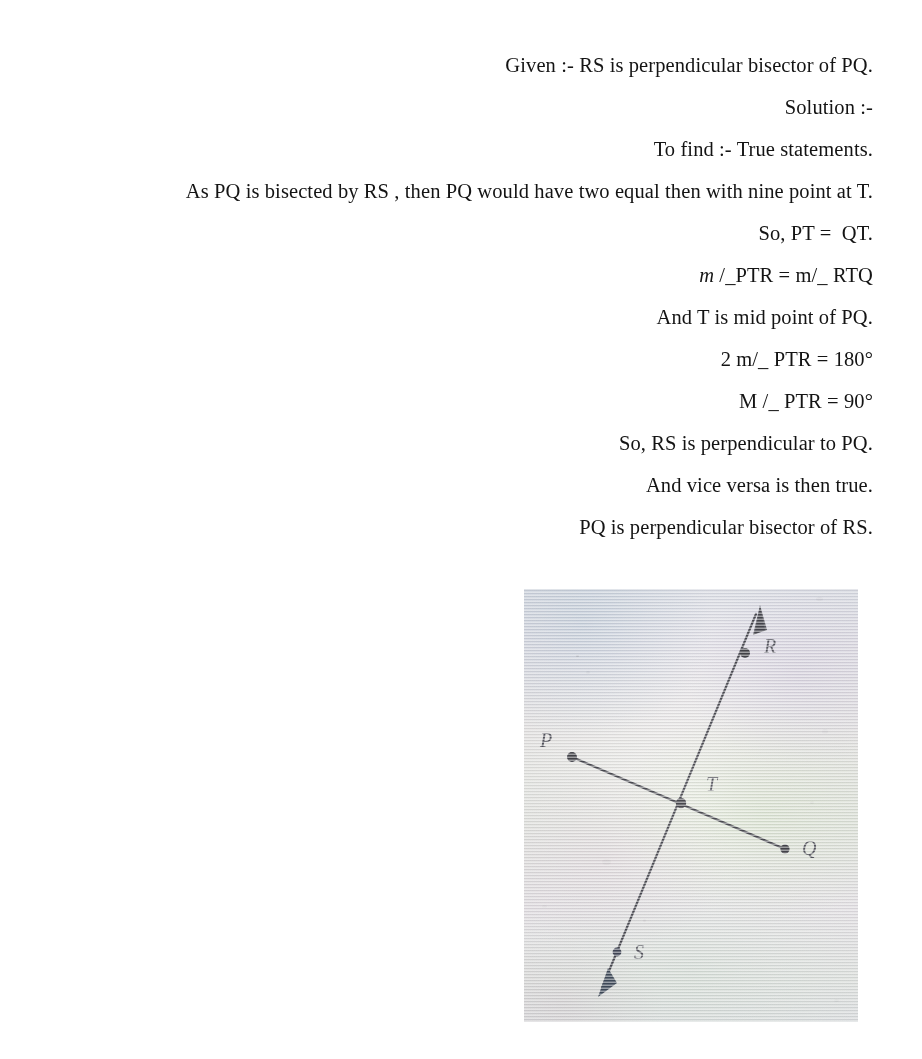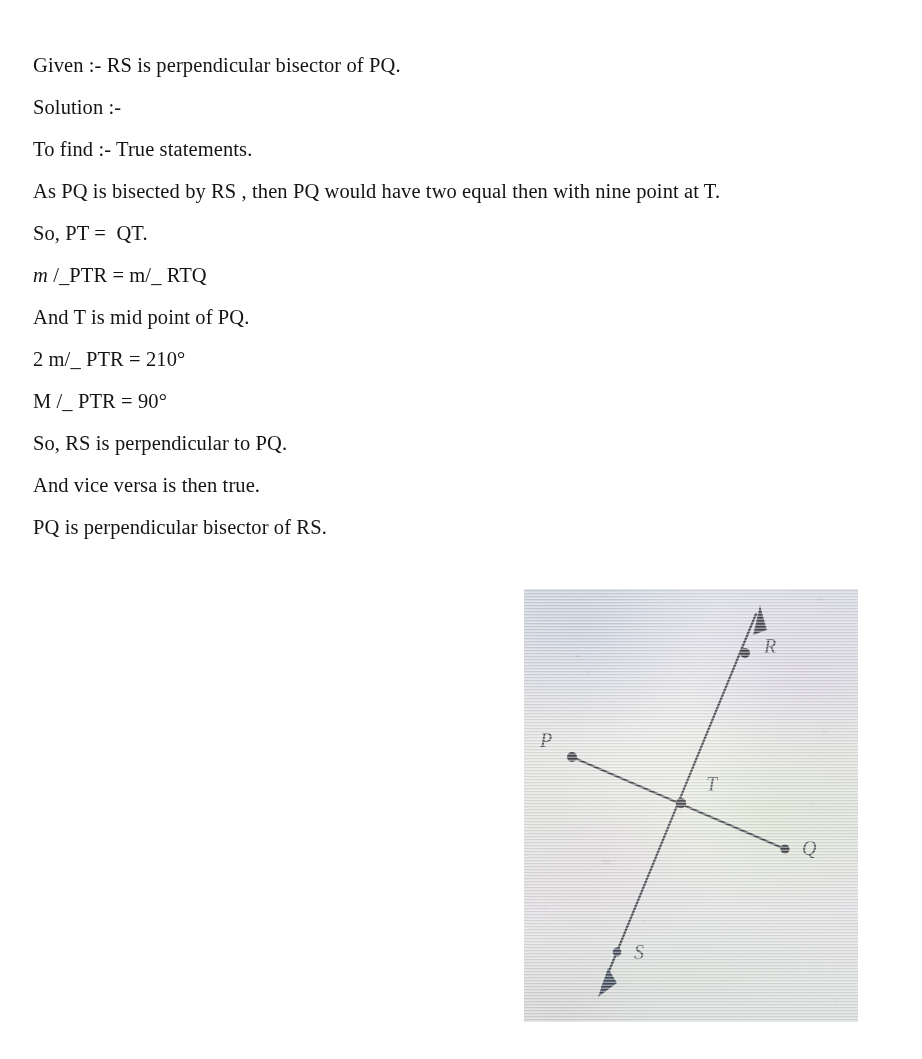--- a/index.html
+++ b/index.html
@@ -25,20 +25,21 @@
     top: 44px;
     width: 840px;
   }
   .sol-line {
     font-size: 20.5px;
     line-height: 42px;
     height: 42px;
     color: #141414;
     white-space: pre;
     letter-spacing: 0.1px;
+    text-align: right;
   }
   .sol-line em { font-style: italic; }
 
   
   .figure-photo {
     position: absolute;
     left: 524px;
     top: 589px;
     width: 334px;
     height: 433px;
@@ -94,21 +95,21 @@
   <div class="sol-line">Given :- RS is perpendicular bisector of PQ.</div>
   <div class="sol-line">Solution :-</div>
   <div class="sol-line">To find :- True statements.</div>
   <div class="sol-line">As PQ is bisected by RS , then PQ would have two equal then with nine point at T.</div>
   <div class="sol-line">So, PT =  QT.</div>
   <div class="sol-line"><em>m</em><span> /_PTR = m/_ RTQ</span></div>
 
   <div class="sol-line">And T is mid point of PQ.</div>
 
 
-  <div class="sol-line">2 m/_ PTR = 210°</div>
+  <div class="sol-line">2 m/_ PTR = 180°</div>
   <div class="sol-line">M /_ PTR = 90°</div>
   <div class="sol-line">So, RS is perpendicular to PQ.</div>
   <div class="sol-line">And vice versa is then true.</div>
   <div class="sol-line">PQ is perpendicular bisector of RS.</div>
 </div>
 
 <div class="figure-photo">
 
   <svg class="figure-svg" viewBox="0 0 334 433" preserveAspectRatio="none">
     <defs>

